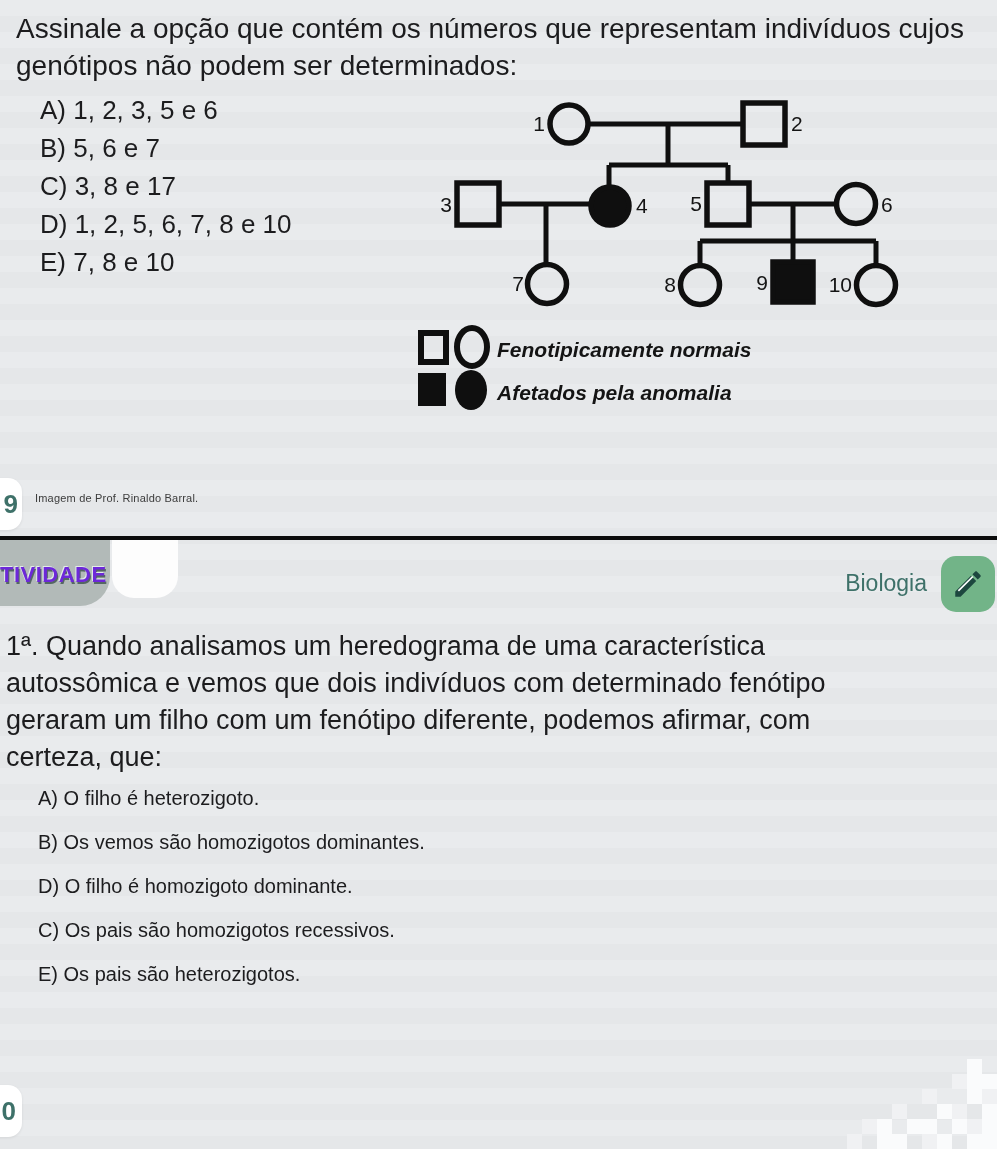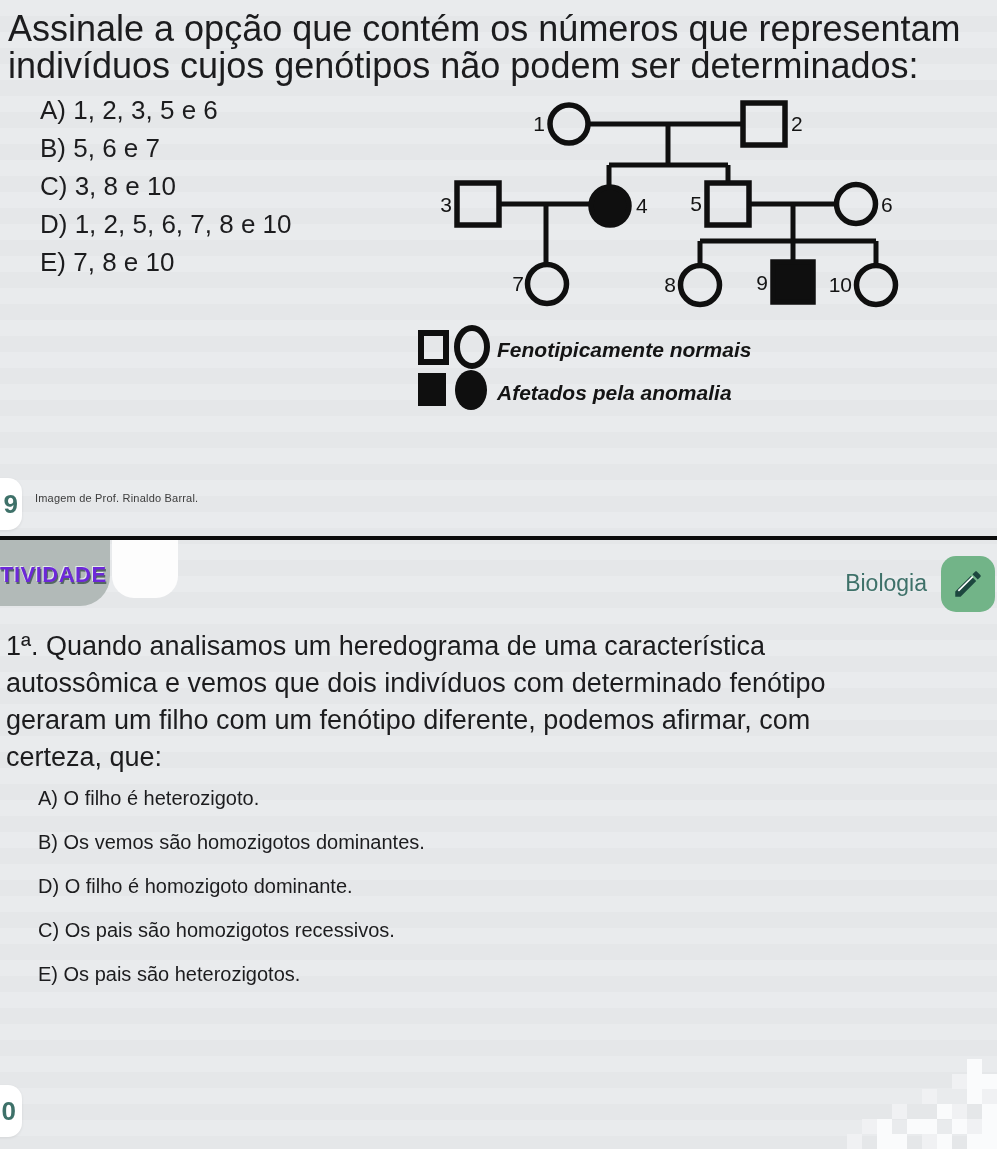--- a/index.html
+++ b/index.html
@@ -4,22 +4,22 @@
 <style>
   html,body{margin:0;padding:0;}
   body{font-family:"Liberation Sans", sans-serif;}
   .page{
     position:relative;width:997px;height:1149px;overflow:hidden;
     background-color:#e8eaec;
     background-image:repeating-linear-gradient(180deg,#e9ebed 0px,#e9ebed 16px,#e5e7e9 16px,#e5e7e9 32px);
     color:#1d1d1f;
   }
   .q1-prompt{
-    position:absolute;left:8px;top:10px;width:960px;
-    font-size:36px;line-height:37px;color:#1c1c1e;
+    position:absolute;left:16px;top:10px;width:960px;
+    font-size:28px;line-height:37px;color:#1c1c1e;
   }
   .q1-options{position:absolute;left:40px;top:95px;display:flex;flex-direction:column;gap:8px;}
   .q1-options .opt{font-size:26px;line-height:30px;color:#1c1c1e;}
   .pedigree{position:absolute;left:400px;top:85px;width:597px;height:335px;}
   .attribution{
     position:absolute;left:35px;top:492px;font-size:11px;color:#3c3c3c;letter-spacing:0.2px;text-align:center;
   }
   .side-badge{
     position:absolute;left:-30px;top:478px;width:52px;height:52px;background:#ffffff;
     border-radius:14px;display:flex;align-items:center;justify-content:flex-end;
@@ -65,21 +65,21 @@
 </head>
 <body>
 
 <div class="page">
 
   <div class="q1-prompt">Assinale a opção que contém os números que representam indivíduos cujos genótipos não podem ser determinados:</div>
 
   <div class="q1-options">
     <div class="opt">A) 1, 2, 3, 5 e 6</div>
     <div class="opt">B) 5, 6 e 7</div>
-    <div class="opt">C) 3, 8 e 10</div>
+    <div class="opt">C) 3, 8 e 17</div>
     <div class="opt">D) 1, 2, 5, 6, 7, 8 e 10</div>
     <div class="opt">E) 7, 8 e 10</div>
   </div>
 
   <svg class="pedigree" viewBox="400 85 597 335" xmlns="http://www.w3.org/2000/svg">
     <g stroke="#0f0f0f" stroke-width="5" fill="none">
       <path d="M588 124 H743"></path>
       <path d="M668 124 V165"></path>
       <path d="M609 165 H728"></path>
       <path d="M609 165 V186"></path>

